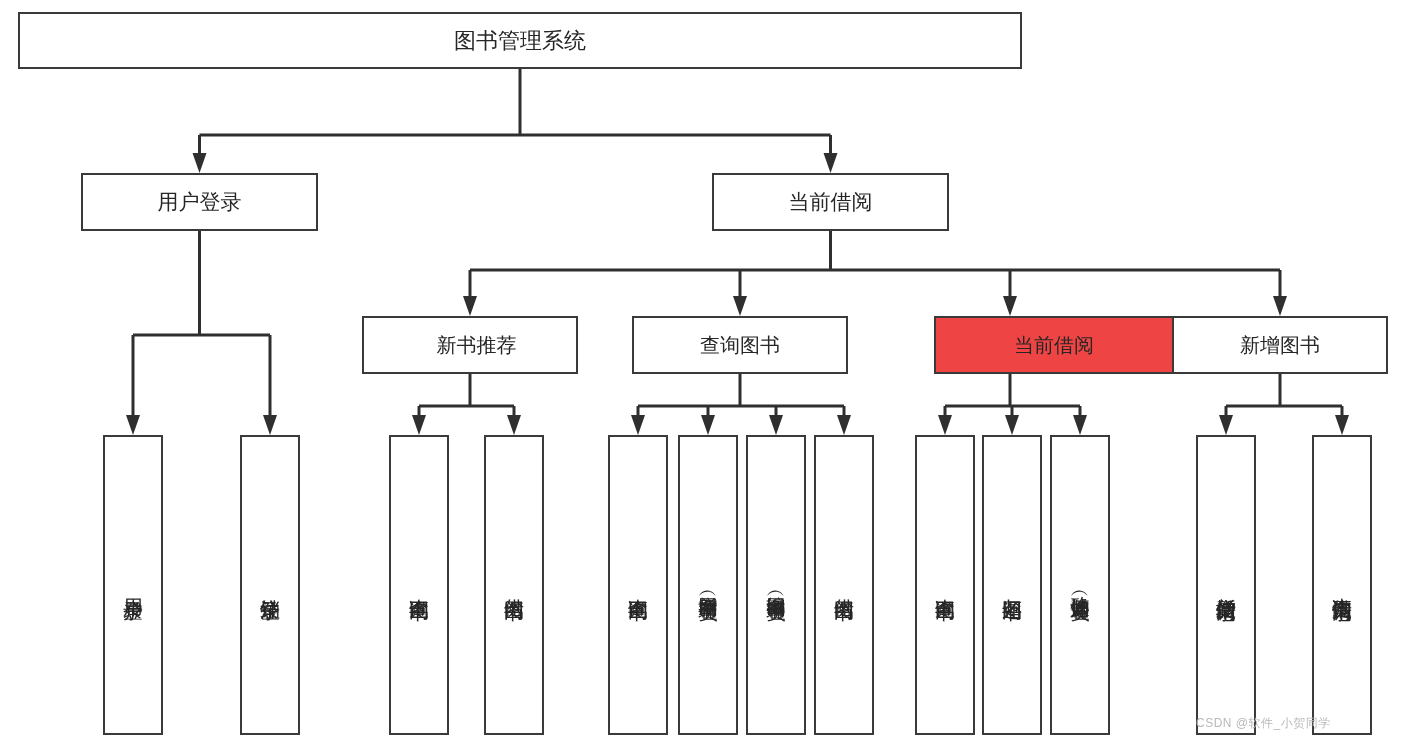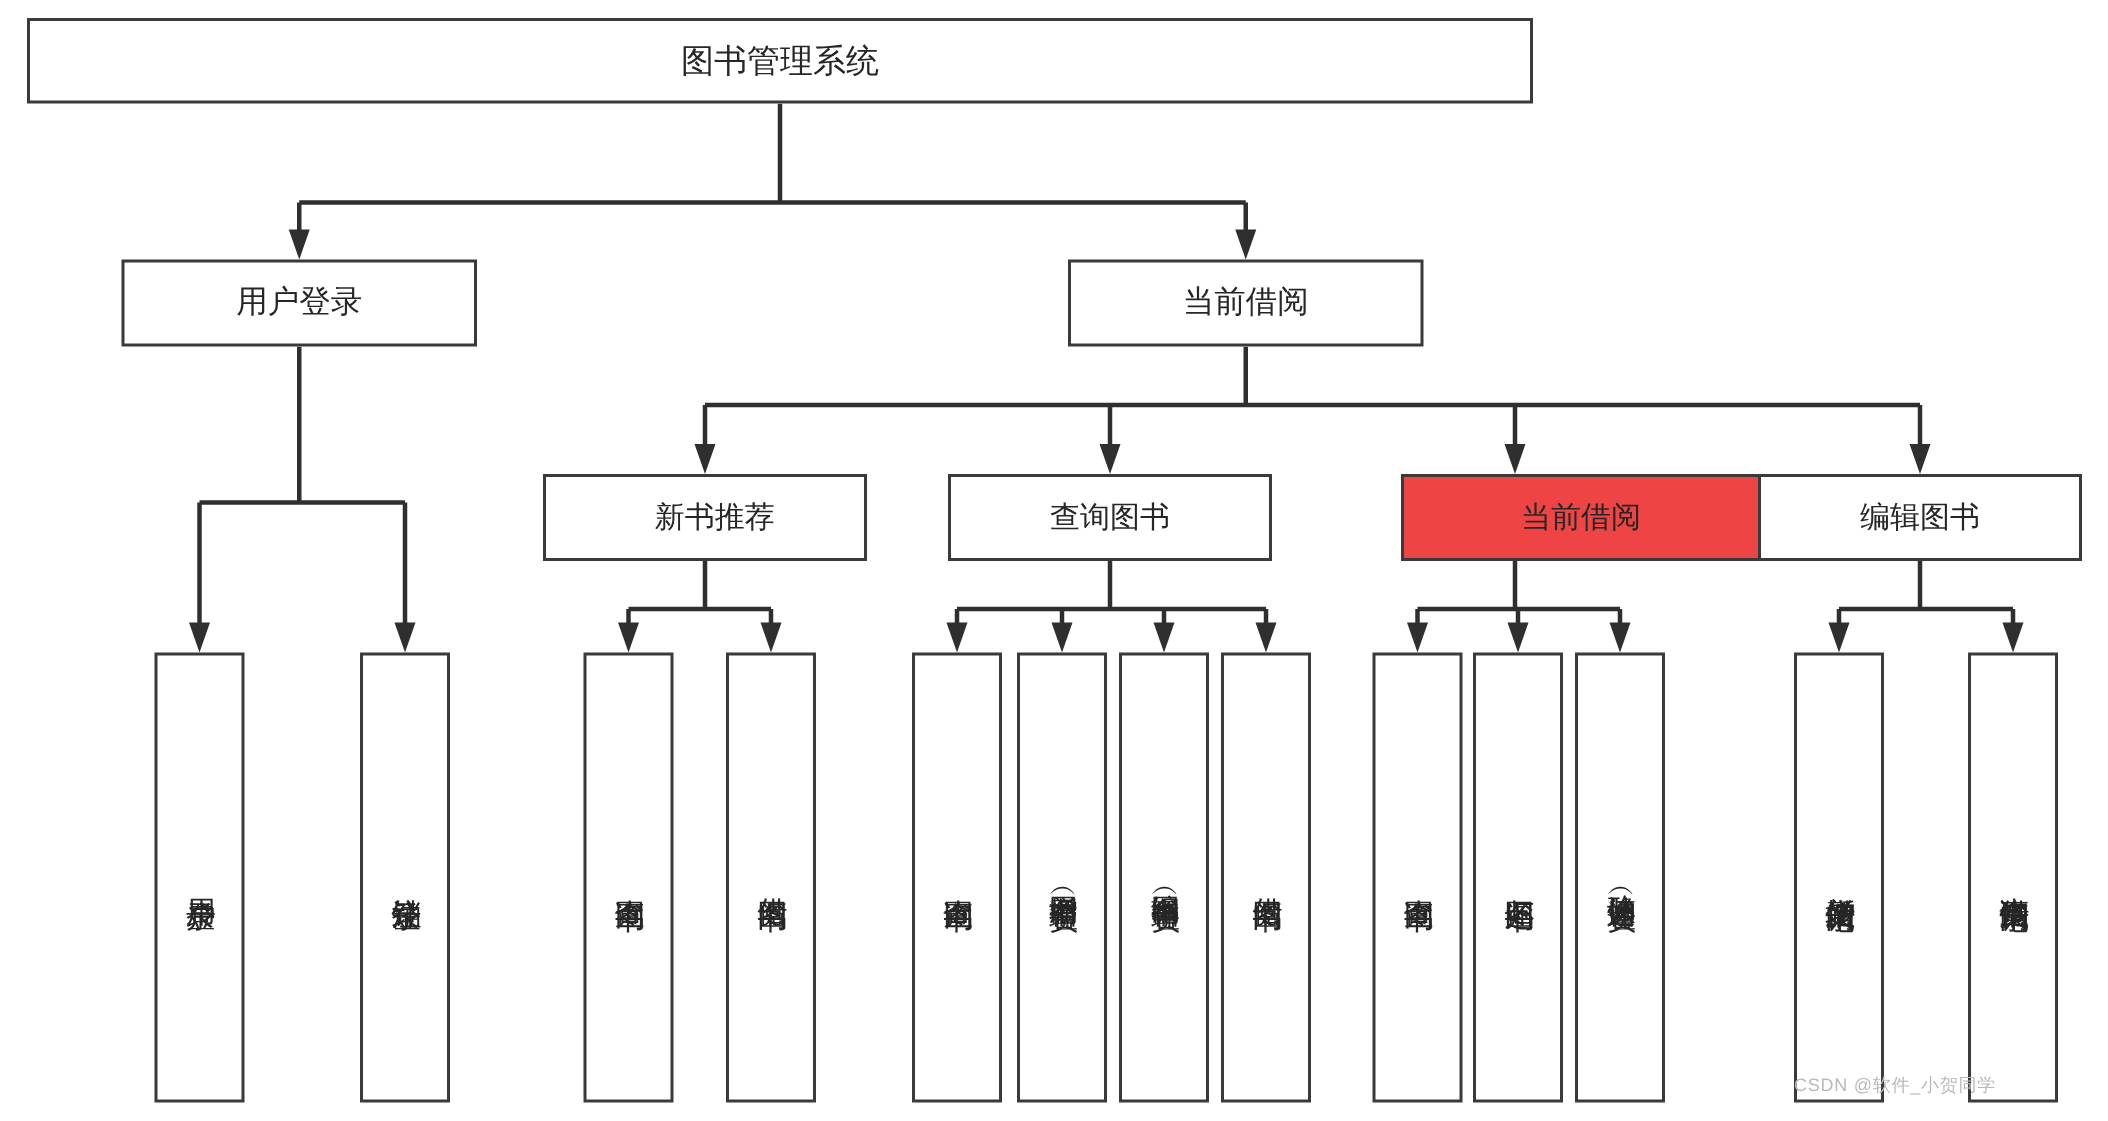--- a/index.html
+++ b/index.html
@@ -135,21 +135,21 @@
       <div class="node level2 horiz" style="left: 362px; top: 316px; width: 216px; height: 58px; border-color: rgb(58, 58, 58); background: rgb(255, 255, 255); color: rgb(38, 38, 38); padding-left: 13px;">
         <span class="label">新书推荐</span>
       </div>
       <div class="node level2 horiz" style="left: 632px; top: 316px; width: 216px; height: 58px; border-color: rgb(58, 58, 58); background: rgb(255, 255, 255); color: rgb(38, 38, 38);">
         <span class="label">查询图书</span>
       </div>
       <div class="node level2 horiz" style="left: 902px; top: 316px; width: 240px; height: 58px; border-color: rgb(58, 58, 58); background: #ef4444; color: rgb(38, 38, 38); margin-left: 32px;">
         <span class="label">当前借阅</span>
       </div>
       <div class="node level2 horiz" style="left: 1172px; top: 316px; width: 216px; height: 58px; border-color: rgb(58, 58, 58); background: rgb(255, 255, 255); color: rgb(38, 38, 38);">
-        <span class="label">编辑图书</span>
+        <span class="label">新增图书</span>
       </div>
       <div class="node leaf vert" style="left: 103px; top: 435px; width: 60px; height: 300px; border-color: rgb(58, 58, 58); background: rgb(255, 255, 255); color: rgb(38, 38, 38);">
         <span class="label">用户登录</span>
       </div>
       <div class="node leaf vert" style="left: 240px; top: 435px; width: 60px; height: 300px; border-color: rgb(58, 58, 58); background: rgb(255, 255, 255); color: rgb(38, 38, 38);">
         <span class="label">注销登录</span>
       </div>
       <div class="node leaf vert" style="left: 389px; top: 435px; width: 60px; height: 300px; border-color: rgb(58, 58, 58); background: rgb(255, 255, 255); color: rgb(38, 38, 38);">
         <span class="label">查询图书</span>
       </div>

